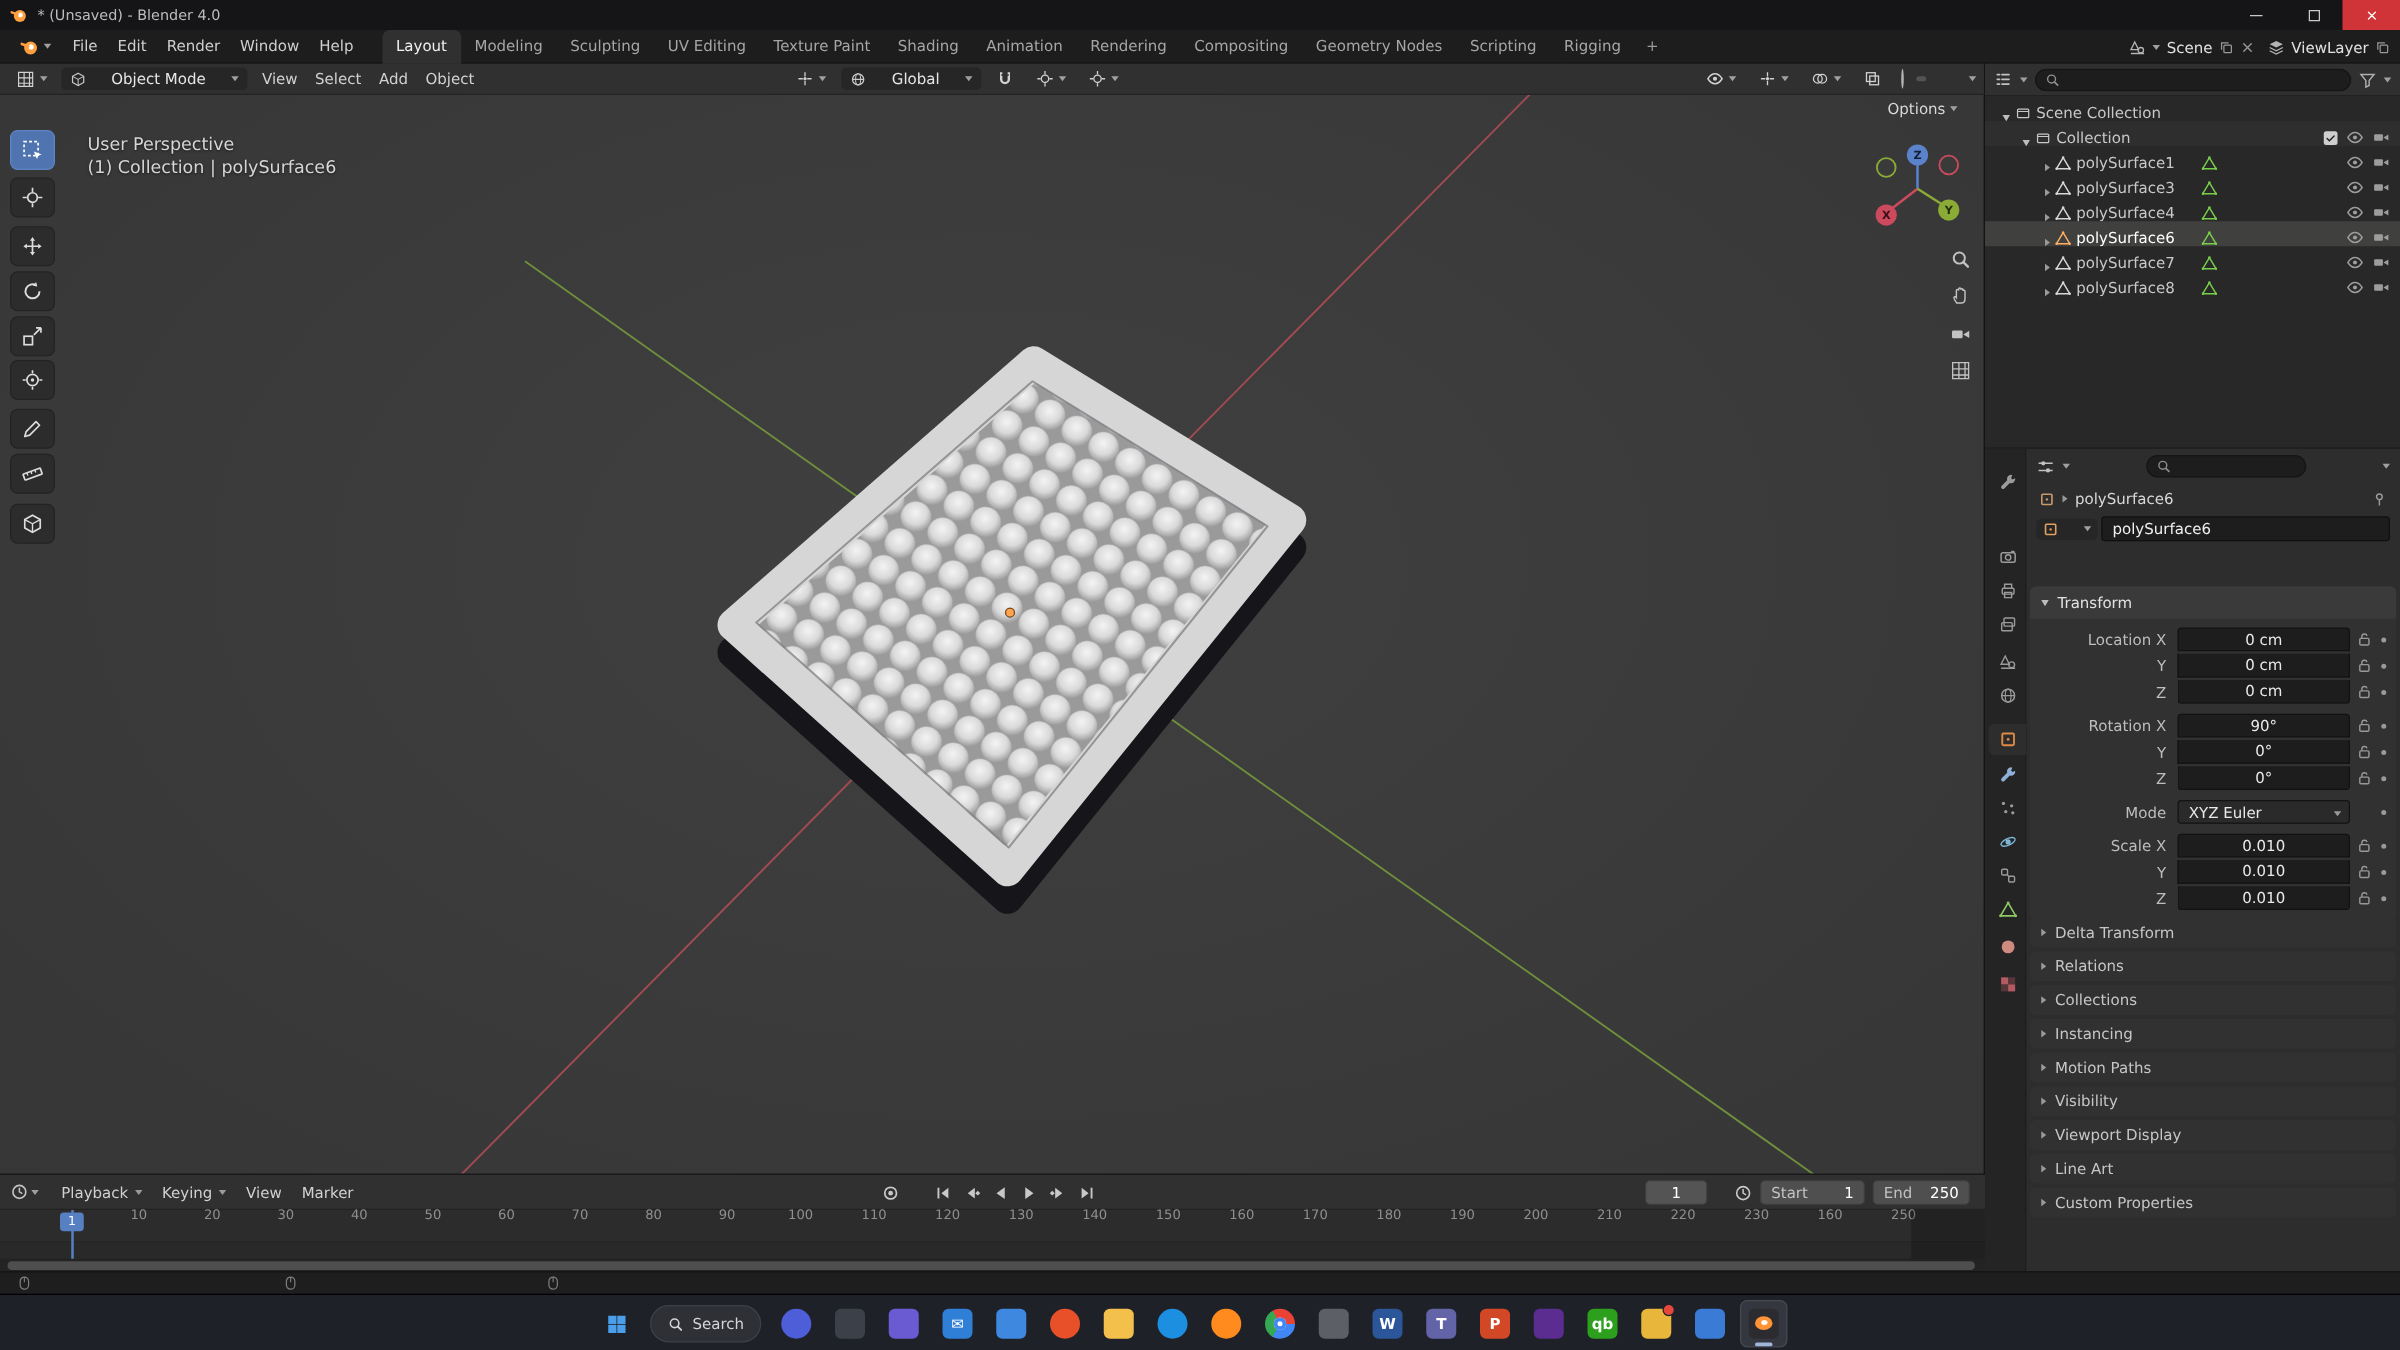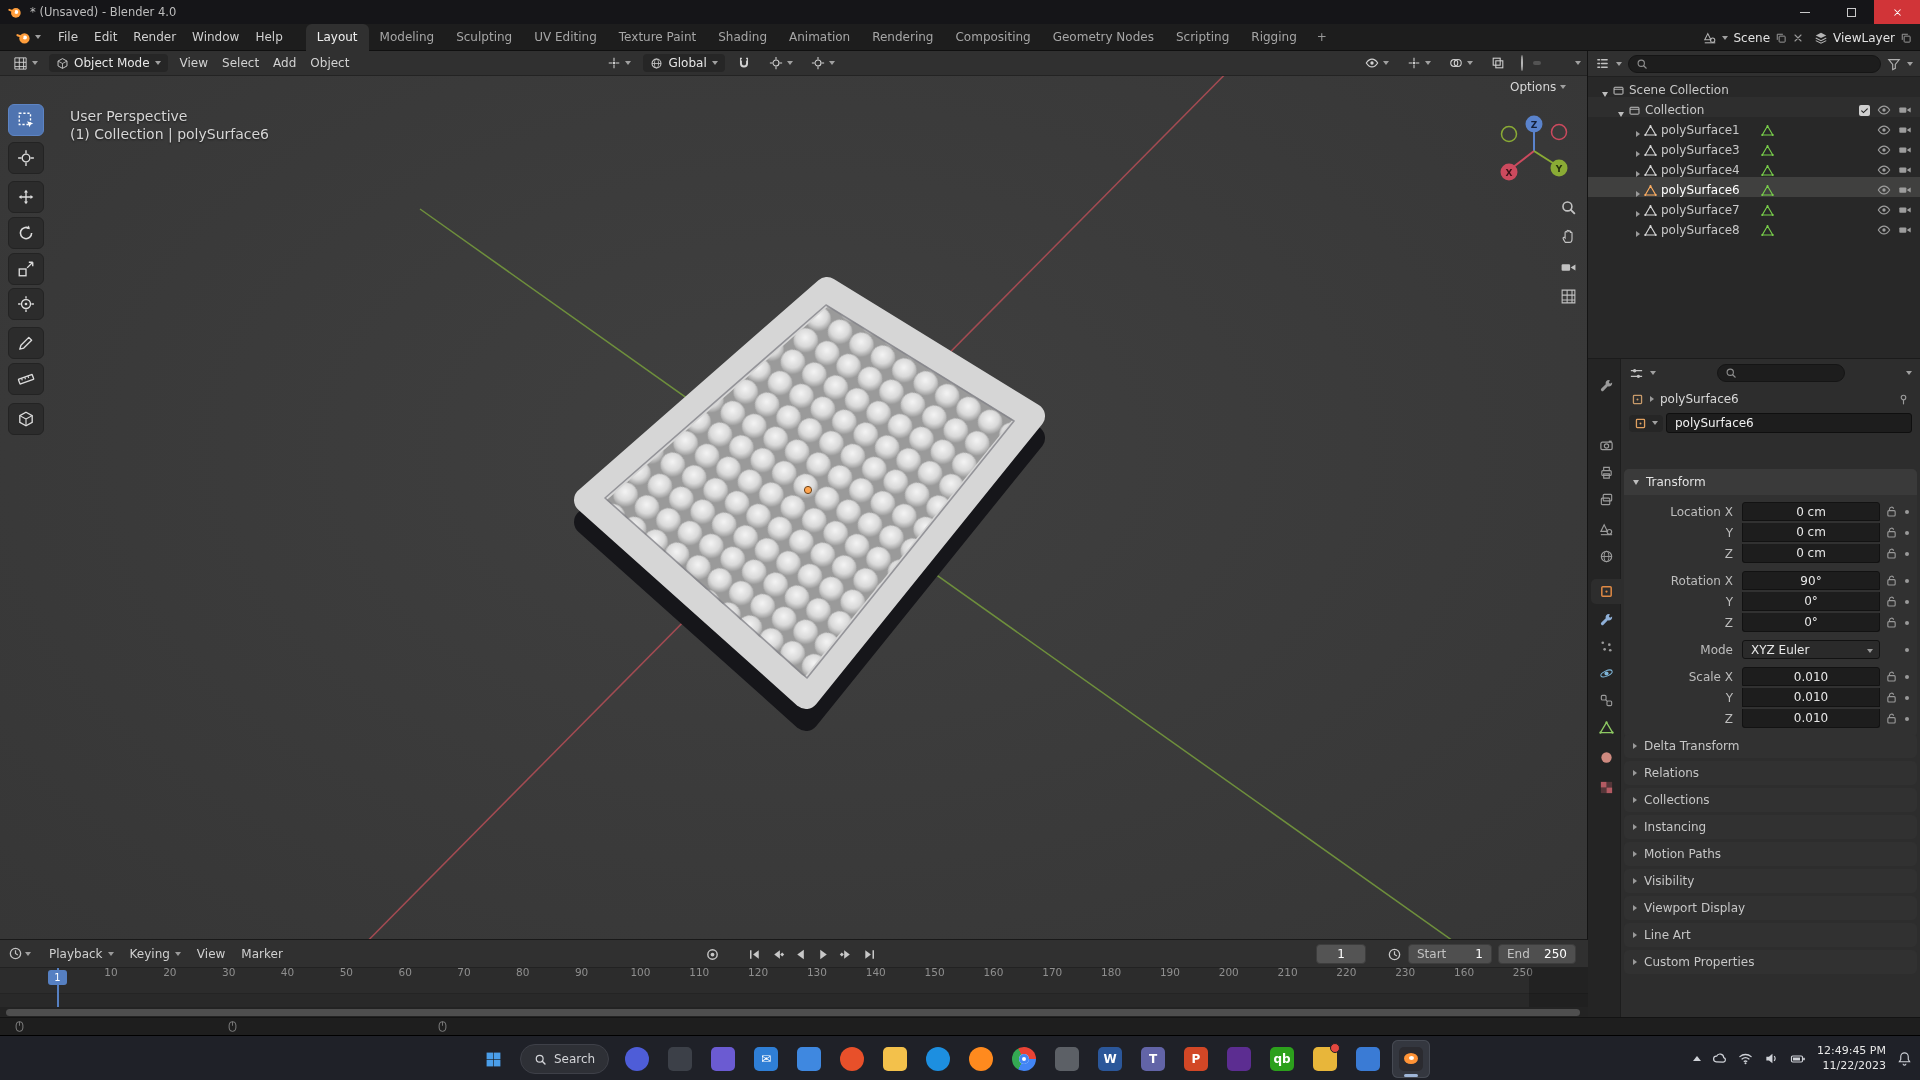--- a/index.html
+++ b/index.html
@@ -18,21 +18,21 @@
 .wbtn.close{background:#d13438;color:#fff}
 .min-glyph{width:10px;height:1px;background:#c9c9c9}
 .max-glyph{width:9px;height:9px;border:1px solid #c9c9c9}
 
 
 #menubar{left:0;top:24px;width:1920px;height:27px;background:#1d1d1d;border-bottom:1px solid #101010;display:flex;align-items:center;padding:0 8px;gap:1px}
 .mbtn{padding:3px 8px;border-radius:4px;color:#cfcfcf;flex:none}
 .wtabs{height:27px;margin-left:14px}
 .wtab{padding:0 11px;height:27px;display:flex;align-items:center;color:#a6a6a6;border-radius:6px 6px 0 0;flex:none}
 .wtab.active{background:#303030;color:#f0f0f0}
-.pill{background:#262626;border-radius:4px;padding:2px 7px;display:flex;align-items:center;gap:5px}
+.pill{background:#262626;border-radius:4px;padding:2px 7px;display:flex;align-items:center;gap:20px}
 
 
 #viewport{left:0;top:51px;width:1588px;height:888px;background:radial-gradient(ellipse at 50% 45%,#404040 0%,#3a3a3a 60%,#363636 100%);overflow:hidden;border-right:1px solid #141414}
 #vp-header{left:0;top:0;width:1588px;height:25px;background:#303030;border-bottom:1px solid #232323;display:flex;align-items:center;padding:0 7px;gap:5px}
 .hbtn{display:flex;align-items:center;gap:4px;padding:2px 6px;border-radius:4px;color:#d2d2d2;flex:none}
 .hmenu{padding:3px 7px;border-radius:4px;color:#d2d2d2;flex:none}
 .shade{width:13px;height:13px;border-radius:50%;flex:none}
 .sh-wire{border:1.5px solid #b5b5b5}
 .sh-solid{background:#d5d5d5}
 .sh-mat{background:linear-gradient(135deg,#ececec 50%,#969696 50%)}
@@ -1280,35 +1280,13 @@
       </div>
 
       <div class="tb-icon" style="--c: #3a7bd5;">
         <span class="sq"></span>
       </div>
 
       <div class="tb-icon active blender">
         <span class="sq"></span>
       </div>
     </div>
-  <div id="tray">
-    <span class="chev-up"></span>
-    <svg class="ic" width="15" height="15">
-        <use href="#i-cloud"></use>
-      </svg>
-    <svg class="ic" width="15" height="15">
-        <use href="#i-wifi"></use>
-      </svg>
-    <svg class="ic" width="15" height="15">
-        <use href="#i-vol"></use>
-      </svg>
-    <svg class="ic" width="16" height="16">
-        <use href="#i-batt"></use>
-      </svg>
-    <div id="clockblock">
-      <div>12:49:45 PM</div>
-      <div>11/22/2023</div>
-    </div>
-    <svg class="ic" width="15" height="15">
-        <use href="#i-bell"></use>
-      </svg>
-  </div>
 </div>
 
 </body></html>

